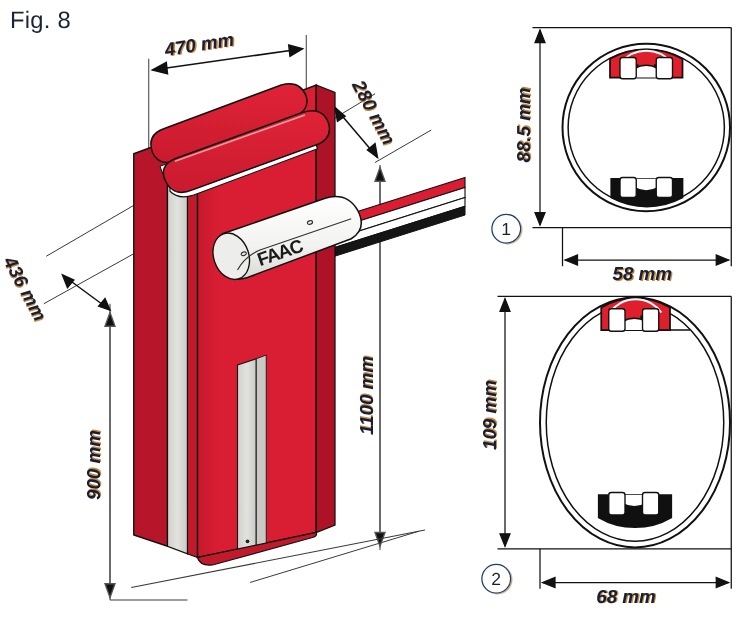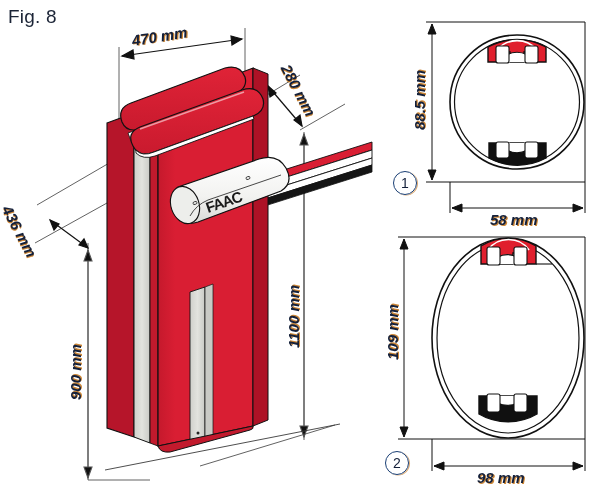--- a/index.html
+++ b/index.html
@@ -297,16 +297,16 @@
 
     <g>
       <path d="M479,414 A50,42 0 0 0 537,414 L537,396 L526,396 L526,407 L514,407 L514,396 L500,396 L500,407 L489,407 L489,396 L479,396 Z" fill="#101010" stroke="#101010" stroke-width="1.4"></path>
       <path d="M492,396 A17,16 0 0 0 523,396" fill="#FFFFFF" stroke="#111" stroke-width="1.2"></path>
       <rect x="487" y="394" width="13" height="18" rx="2" fill="#FFFFFF" stroke="#111" stroke-width="1.1"></rect>
       <rect x="514" y="394" width="13" height="18" rx="2" fill="#FFFFFF" stroke="#111" stroke-width="1.1"></rect>
     </g>
   </svg>
 
   <div class="dim" style="left:385px; top:360px; transform:rotate(-90deg);">109 mm</div>
-  <div class="dim" style="left:477px; top:470px;">98 mm</div>
+  <div class="dim" style="left:477px; top:470px;">68 mm</div>
   <div class="callout" style="left:385px; top:451px;">2</div>
 
 </div>
 
 </body></html>

